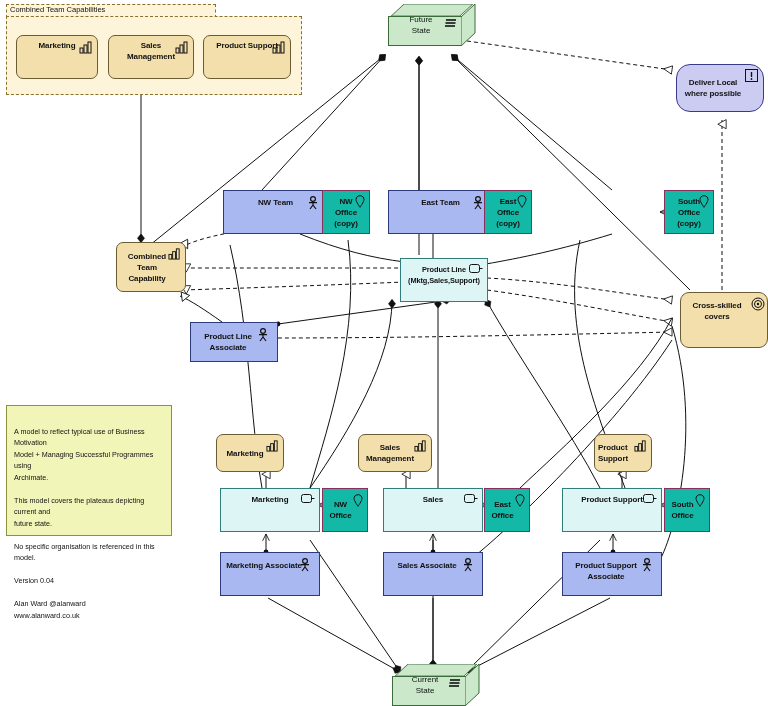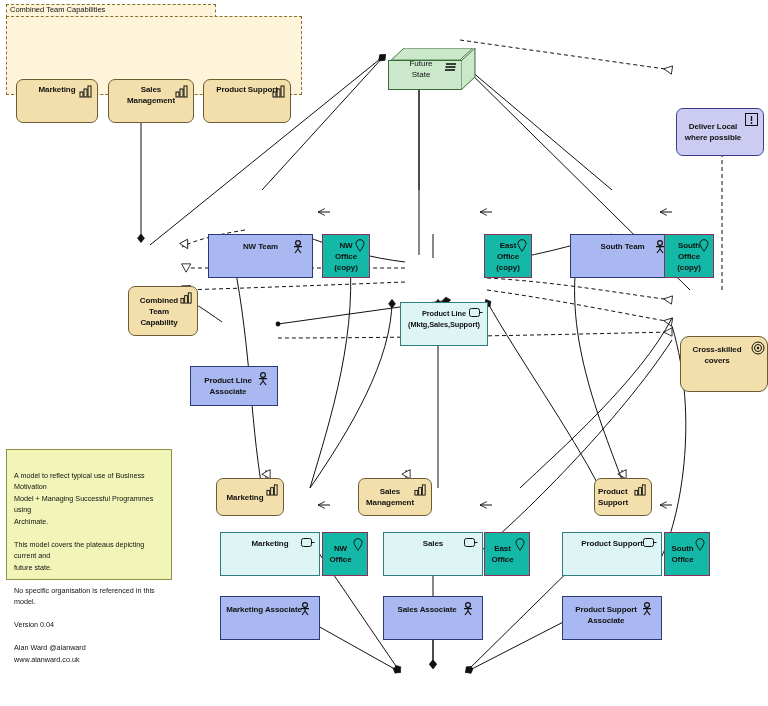--- a/index.html
+++ b/index.html
@@ -4,21 +4,21 @@
 <style>
   html,body{margin:0;padding:0;background:#ffffff;}
   body{
     width:768px;height:706px;position:relative;overflow:hidden;
     font-family:"Liberation Sans","DejaVu Sans",sans-serif;
     font-size:8px;color:#111111;
   }
   #canvas{position:absolute;left:0;top:0;width:768px;height:544px;}
   #edges{position:absolute;left:0;top:0;width:768px;height:706px;pointer-events:none;}
 
-  .node{position:absolute;box-sizing:border-box;margin-top:44px;}
+  .node{position:absolute;box-sizing:border-box;}
 
   
   .lbl{
     position:absolute;left:0;right:0;top:4px;
     text-align:center;line-height:11px;
     font-size:8px;letter-spacing:-0.1px;
     padding:0 12px;box-sizing:border-box;
     white-space:pre-line;
     font-weight:bold;
   }
@@ -42,21 +42,21 @@
   }
   
   .actor{ background:#a9b8f0; border:1px solid #2d3a7a; }
   
   .location{ background:#14b8a6; border:1px solid #8a2f5c; }
   
   .function{ background:#ddf5f5; border:1px solid #2f7d7d; }
   
   .principle{
     background:#ccccf2;border:1px solid #3a3a8c;
-    border-radius:7px;
+    border-radius:14px;
   }
   
   .goal{ background:#f3dfab;border:1px solid #6b5c33;border-radius:9px; }
 
   
   .plateau{ }
   .plateau .face{
     position:absolute;left:0;bottom:0;right:14px;top:12px;
     background:#cbe8cb;border:1px solid #3b6b3b;
   }
@@ -238,72 +238,72 @@
 where possible</span>
     <span class="icon">
       <svg width="13" height="13" viewBox="0 0 13 13">
         <rect x="0.5" y="0.5" width="12" height="12" fill="none" stroke="#111" stroke-width="1"></rect>
         <path d="M6.5,3 L6.5,8" stroke="#111" stroke-width="1.4"></path>
         <circle cx="6.5" cy="10" r="0.9" fill="#111"></circle>
       </svg>
     </span>
   </div>
 
-  <div class="node actor" style="left:208px;top:190px;width:105px;height:44px;">
+  <div class="node actor" style="left:223px;top:190px;width:105px;height:44px;">
     <span class="lbl" style="top:6px;">NW Team</span>
     <span class="icon" style="top:5px;right:6px;">
       <svg width="12" height="14" viewBox="0 0 12 14">
         <circle cx="6" cy="3" r="2.4" fill="none" stroke="#111" stroke-width="1.2"></circle>
         <path d="M6,5.4 L6,9 M2,6.6 L10,6.6 M6,9 L3,13 M6,9 L9,13" stroke="#111" stroke-width="1.2" fill="none"></path>
       </svg>
     </span>
   </div>
   <div class="node location" style="left:322px;top:190px;width:48px;height:44px;">
     <span class="lbl" style="padding:0 3px;top:5px;">NW
 Office
 (copy)</span>
     <span class="icon pin" style="right:4px;top:4px;width:10px;height:13px;">
       <svg width="10" height="13" viewBox="0 0 10 13">
         <path d="M5,0.7 C7.4,0.7 9,2.4 9,4.4 C9,6.8 5,12.3 5,12.3 C5,12.3 1,6.8 1,4.4 C1,2.4 2.6,0.7 5,0.7 Z" fill="none" stroke="#111" stroke-width="1"></path>
       </svg>
     </span>
   </div>
 
+  <div class="node actor" style="left:388px;top:190px;width:105px;height:44px;">
+    <span class="lbl" style="top:6px;">East Team</span>
+    <span class="icon" style="top:5px;right:6px;">
+      <svg width="12" height="14" viewBox="0 0 12 14">
+        <circle cx="6" cy="3" r="2.4" fill="none" stroke="#111" stroke-width="1.2"></circle>
+        <path d="M6,5.4 L6,9 M2,6.6 L10,6.6 M6,9 L3,13 M6,9 L9,13" stroke="#111" stroke-width="1.2" fill="none"></path>
+      </svg>
+    </span>
+  </div>
   <div class="node location" style="left:484px;top:190px;width:48px;height:44px;">
     <span class="lbl" style="padding:0 3px;top:5px;">East
 Office
 (copy)</span>
     <span class="icon pin" style="right:4px;top:4px;width:10px;height:13px;">
       <svg width="10" height="13" viewBox="0 0 10 13">
         <path d="M5,0.7 C7.4,0.7 9,2.4 9,4.4 C9,6.8 5,12.3 5,12.3 C5,12.3 1,6.8 1,4.4 C1,2.4 2.6,0.7 5,0.7 Z" fill="none" stroke="#111" stroke-width="1"></path>
       </svg>
     </span>
   </div>
 
-  <div class="node actor" style="left:570px;top:190px;width:105px;height:44px;">
-    <span class="lbl" style="top:6px;">South Team</span>
-    <span class="icon" style="top:5px;right:6px;">
-      <svg width="12" height="14" viewBox="0 0 12 14">
-        <circle cx="6" cy="3" r="2.4" fill="none" stroke="#111" stroke-width="1.2"></circle>
-        <path d="M6,5.4 L6,9 M2,6.6 L10,6.6 M6,9 L3,13 M6,9 L9,13" stroke="#111" stroke-width="1.2" fill="none"></path>
-      </svg>
-    </span>
-  </div>
   <div class="node location" style="left:664px;top:190px;width:50px;height:44px;">
     <span class="lbl" style="padding:0 3px;top:5px;">South
 Office
 (copy)</span>
     <span class="icon pin" style="right:4px;top:4px;width:10px;height:13px;">
       <svg width="10" height="13" viewBox="0 0 10 13">
         <path d="M5,0.7 C7.4,0.7 9,2.4 9,4.4 C9,6.8 5,12.3 5,12.3 C5,12.3 1,6.8 1,4.4 C1,2.4 2.6,0.7 5,0.7 Z" fill="none" stroke="#111" stroke-width="1"></path>
       </svg>
     </span>
   </div>
 
-  <div class="node capability" style="left:128px;top:242px;width:70px;height:50px;">
+  <div class="node capability" style="left:116px;top:242px;width:70px;height:50px;">
     <span class="lbl mid" style="padding:0 12px 0 4px;">Combined
 Team
 Capability</span>
     <span class="icon" style="top:4px;right:3px;">
       <svg width="13" height="13" viewBox="0 0 14 14">
         <rect x="1" y="8" width="3" height="5" fill="none" stroke="#111" stroke-width="1"></rect>
         <rect x="5" y="5" width="3" height="8" fill="none" stroke="#111" stroke-width="1"></rect>
         <rect x="9" y="2" width="3" height="11" fill="none" stroke="#111" stroke-width="1"></rect>
       </svg>
     </span>

